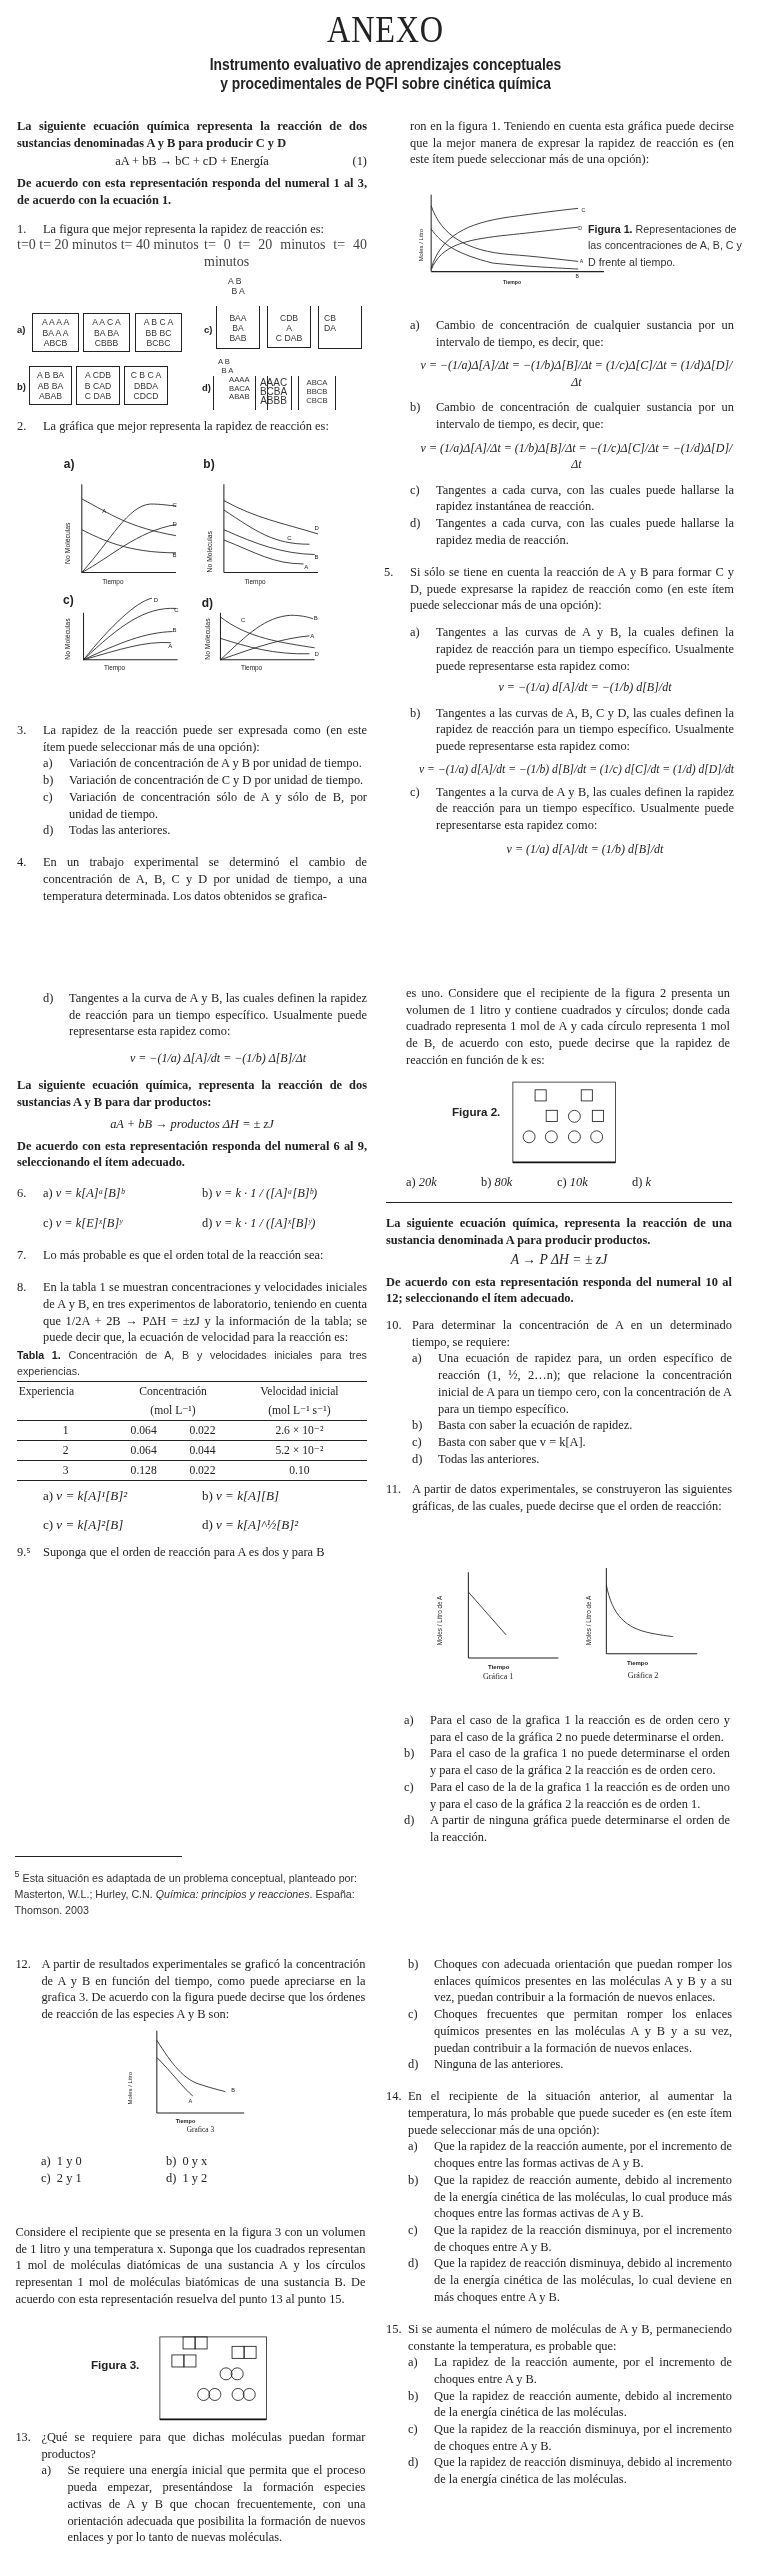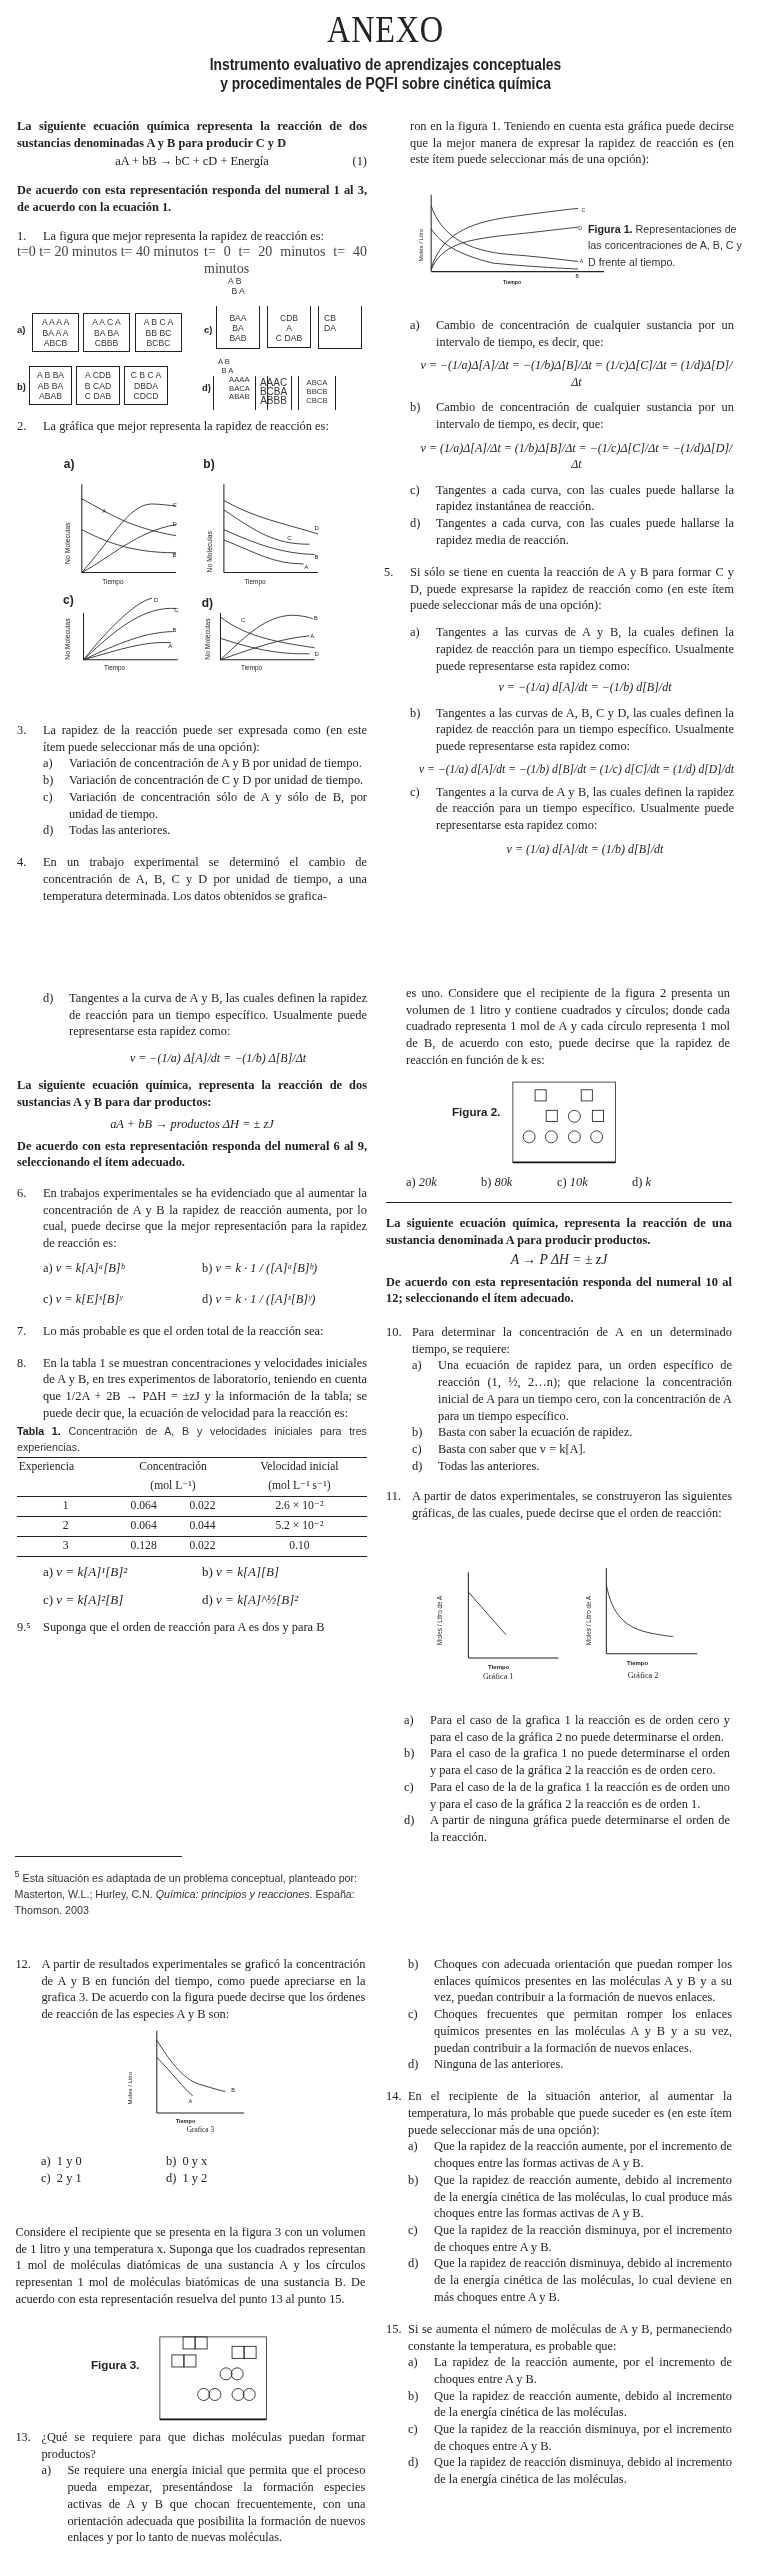--- a/index.html
+++ b/index.html
@@ -32,21 +32,21 @@
   <div>Instrumento evaluativo de aprendizajes conceptuales</div>
   <div>y procedimentales de PQFI sobre cinética química</div>
 </div>
 
 <div class="abs col" style="left:17px;top:118px;width:350px;">
   <p class="p b">La siguiente ecuación química representa la reacción de dos sustancias denominadas A y B para producir C y D</p>
   <div style="position:relative;height:22px;margin-top:1.7px;">
     <div class="eq" style="font-style:normal;">aA + bB → bC + cD + Energía</div>
     <div style="position:absolute;right:0;top:0;">(1)</div>
   </div>
-  <p class="p b" style="margin-top:7px;">De acuerdo con esta representación responda del numeral 1 al 3, de acuerdo con la ecuación 1.</p>
+  <p class="p b" style="margin-top:0;">De acuerdo con esta representación responda del numeral 1 al 3, de acuerdo con la ecuación 1.</p>
 
   <div class="q" style="margin-top:12px;">
     <span class="n">1.</span>
     <span>La figura que mejor representa la rapidez de reacción es:</span>
   </div>
   <div style="position:relative;height:13.7px;font-size:14px;color:#444;">
     <span style="position:absolute;left:0;">t=0   t= 20 minutos  t= 40 minutos</span>
     <span style="position:absolute;left:187px;">t= 0   t= 20 minutos  t= 40 minutos</span>
   </div>
 </div>
@@ -257,21 +257,20 @@
 
 <div class="abs col" style="left:17px;top:990px;width:350px;">
   <div class="opt" style="margin-left:26px;"><span class="l">d)</span><span>Tangentes a la curva de A y B, las cuales definen la rapidez de reacción para un tiempo específico. Usualmente puede representarse esta rapidez como:</span>
     <div class="eq" style="margin:10.3px 0 10.3px;font-size:12px;">v = −(1/a) Δ[A]/dt = −(1/b) Δ[B]/Δt</div></div>
   <p class="p b">La siguiente ecuación química, representa la reacción de dos sustancias A y B para dar productos:</p>
   <div class="eq" style="margin:5.1px 0;">aA + bB → productos    ΔH = ± zJ</div>
   <p class="p b">De acuerdo con esta representación responda del numeral 6 al 9, seleccionando el ítem adecuado.</p>
 
   <div class="q" style="margin-top:13.7px;">
     <span class="n">6.</span>
-    <span>En trabajos experimentales se ha evidenciado que al aumentar la concentración de A y B la rapidez de reacción aumenta, por lo cual, puede decirse que la mejor representación para la rapidez de reacción es:</span>
   </div>
   <div style="display:grid;grid-template-columns:159px 171px;row-gap:13.7px;margin:8.6px 0 0 26px;">
     <div><span>a)</span> <i>v = k[A]ᵃ[B]ᵇ</i></div>
     <div><span>b)</span> <i>v = k · 1 / ([A]ᵃ[B]ᵇ)</i></div>
     <div><span>c)</span> <i>v = k[E]ˣ[B]ʸ</i></div>
     <div><span>d)</span> <i>v = k · 1 / ([A]ˣ[B]ʸ)</i></div>
   </div>
 
   <div class="q" style="margin-top:15.4px;">
     <span class="n">7.</span>
@@ -359,21 +358,21 @@
   <div style="width:75px;"><span>c)</span> <i>10k</i></div>
   <div><span>d)</span> <i>k</i></div>
 </div>
 <div class="hr" style="left:386px;top:1202px;width:346px;"></div>
 
 <div class="abs col" style="left:386px;top:1215px;width:346px;">
   <p class="p b">La siguiente ecuación química, representa la reacción de una sustancia denominada A para producir productos.</p>
   <div class="eq" style="margin:3.4px 0 5.1px;font-size:13.7px;">A → P    ΔH = ± zJ</div>
   <p class="p b">De acuerdo con esta representación responda del numeral 10 al 12; seleccionando el ítem adecuado.</p>
 
-  <div class="q" style="margin-top:17px;">
+  <div class="q" style="margin-top:10px;">
     <span class="n">10.</span>
     <span>Para determinar la concentración de A en un determinado tiempo, se requiere:</span>
     <div class="opt"><span class="l">a)</span><span>Una ecuación de rapidez para, un orden específico de reacción (1, ½, 2…n); que relacione la concentración inicial de A para un tiempo cero, con la concentración de A para un tiempo específico.</span></div>
     <div class="opt"><span class="l">b)</span><span>Basta con saber la ecuación de rapidez.</span></div>
     <div class="opt"><span class="l">c)</span><span>Basta con saber que v = k[A].</span></div>
     <div class="opt"><span class="l">d)</span><span>Todas las anteriores.</span></div>
   </div>
 
   <div class="q" style="margin-top:13.7px;">
     <span class="n">11.</span>

